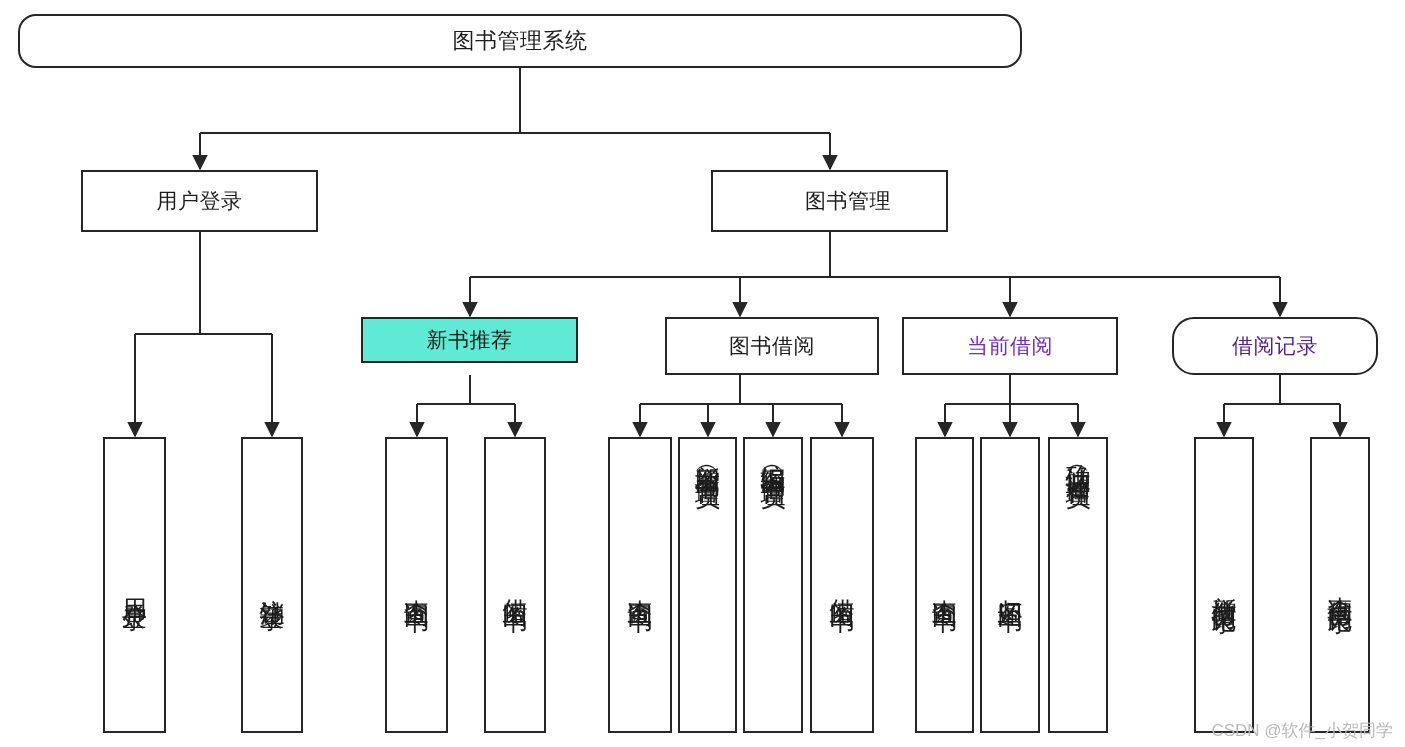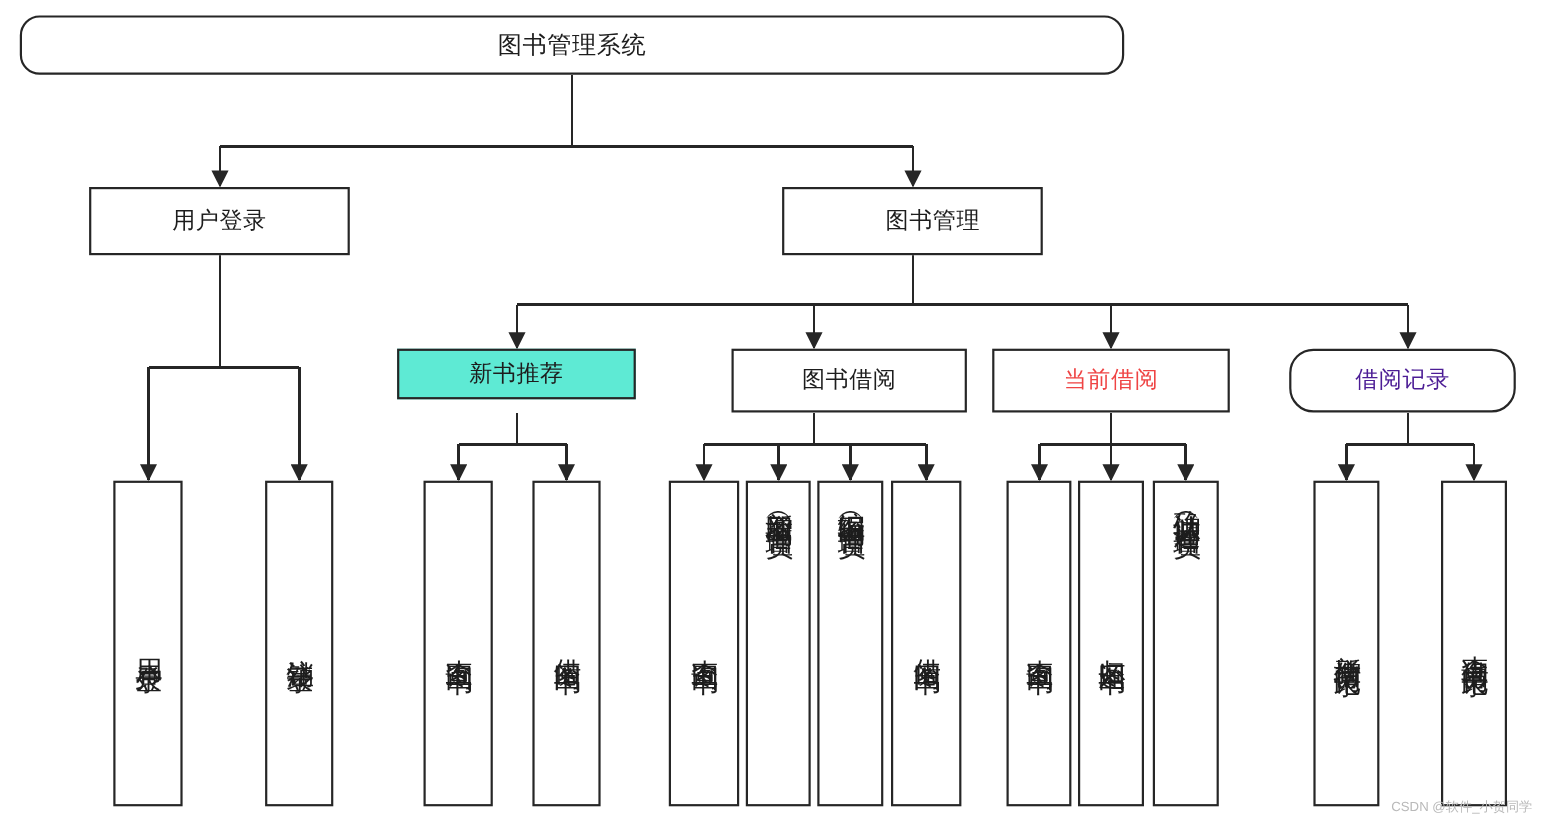--- a/index.html
+++ b/index.html
@@ -64,21 +64,21 @@
     white-space: nowrap;
   }
   .node.vert.centered {
     align-items: center;
     padding-top: 0;
   }
   #watermark {
     position: absolute;
     right: 12px;
     bottom: 5px;
-    font-size: 12px;
+    font-size: 17px;
     color: #b9b9b9;
     white-space: nowrap;
     pointer-events: none;
   }
 </style>
 </head>
 <body>
 
 <div id="canvas">
   <svg id="edges" viewBox="0 0 1405 747">
@@ -130,21 +130,21 @@
       </div>
       <div class="node horiz" style="left: 711px; top: 170px; width: 237px; height: 62px; border-color: rgb(38, 38, 38); background: rgb(255, 255, 255); color: rgb(29, 29, 29); padding-left: 37px;">
         <span class="label">图书管理</span>
       </div>
       <div class="node horiz" style="left: 361px; top: 317px; width: 217px; height: 46px; border-color: rgb(38, 38, 38); background: #5eead4; color: rgb(29, 29, 29);">
         <span class="label">新书推荐</span>
       </div>
       <div class="node horiz" style="left: 633px; top: 317px; width: 214px; height: 58px; border-color: rgb(38, 38, 38); background: rgb(255, 255, 255); color: rgb(29, 29, 29); margin-left: 32px;">
         <span class="label">图书借阅</span>
       </div>
-      <div class="node horiz" style="left: 902px; top: 317px; width: 216px; height: 58px; border-color: rgb(38, 38, 38); background: rgb(255, 255, 255); color: #ef4444;">
+      <div class="node horiz" style="left: 902px; top: 317px; width: 216px; height: 58px; border-color: rgb(38, 38, 38); background: rgb(255, 255, 255); color: #6d28d9;">
         <span class="label">当前借阅</span>
       </div>
       <div class="node horiz" style="left: 1172px; top: 317px; width: 206px; height: 58px; border-color: rgb(38, 38, 38); background: rgb(255, 255, 255); color: #4c1d95; border-radius: 22px;">
         <span class="label">借阅记录</span>
       </div>
       <div class="node vert centered" style="left: 103px; top: 437px; width: 63px; height: 296px; border-color: rgb(38, 38, 38); background: rgb(255, 255, 255); color: rgb(29, 29, 29);">
         <span class="label">用户登录</span>
       </div>
       <div class="node vert centered" style="left: 241px; top: 437px; width: 62px; height: 296px; border-color: rgb(38, 38, 38); background: rgb(255, 255, 255); color: rgb(29, 29, 29);">
         <span class="label">注销登录</span>

